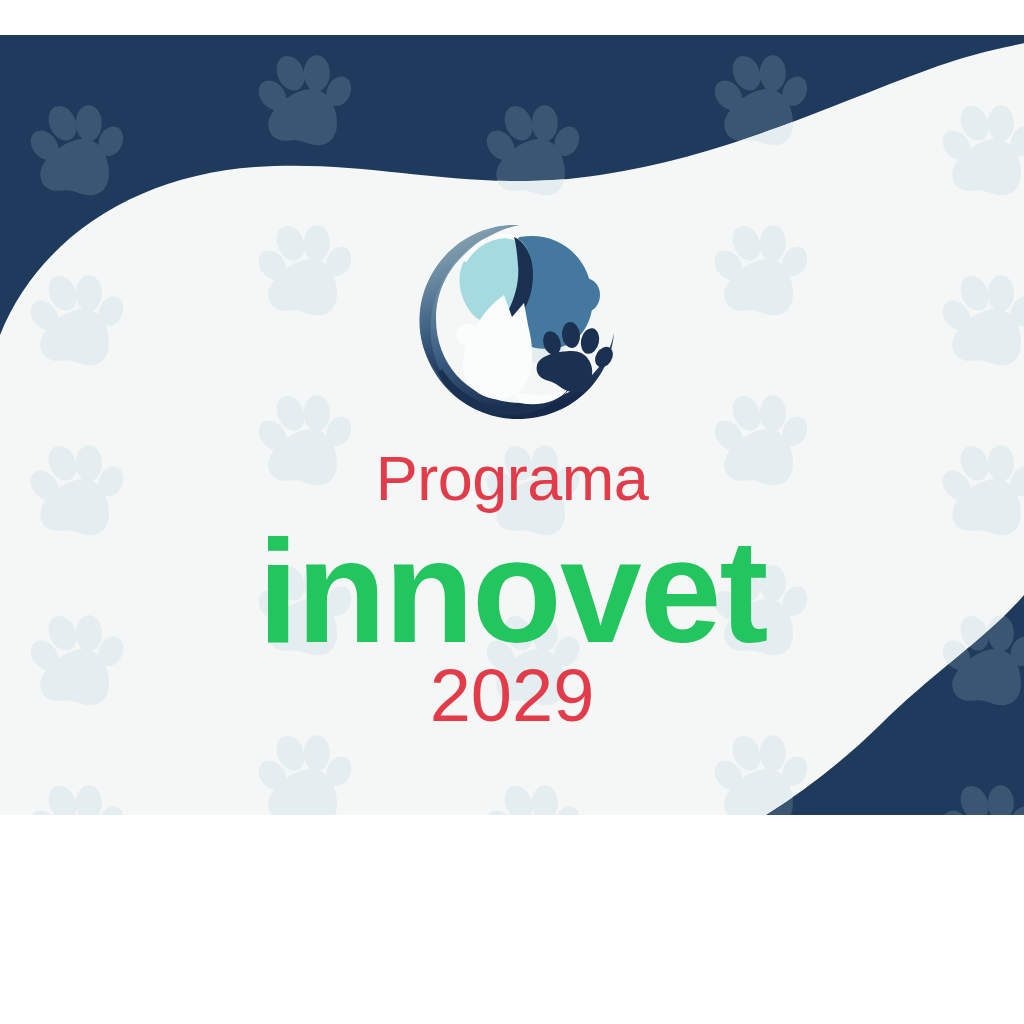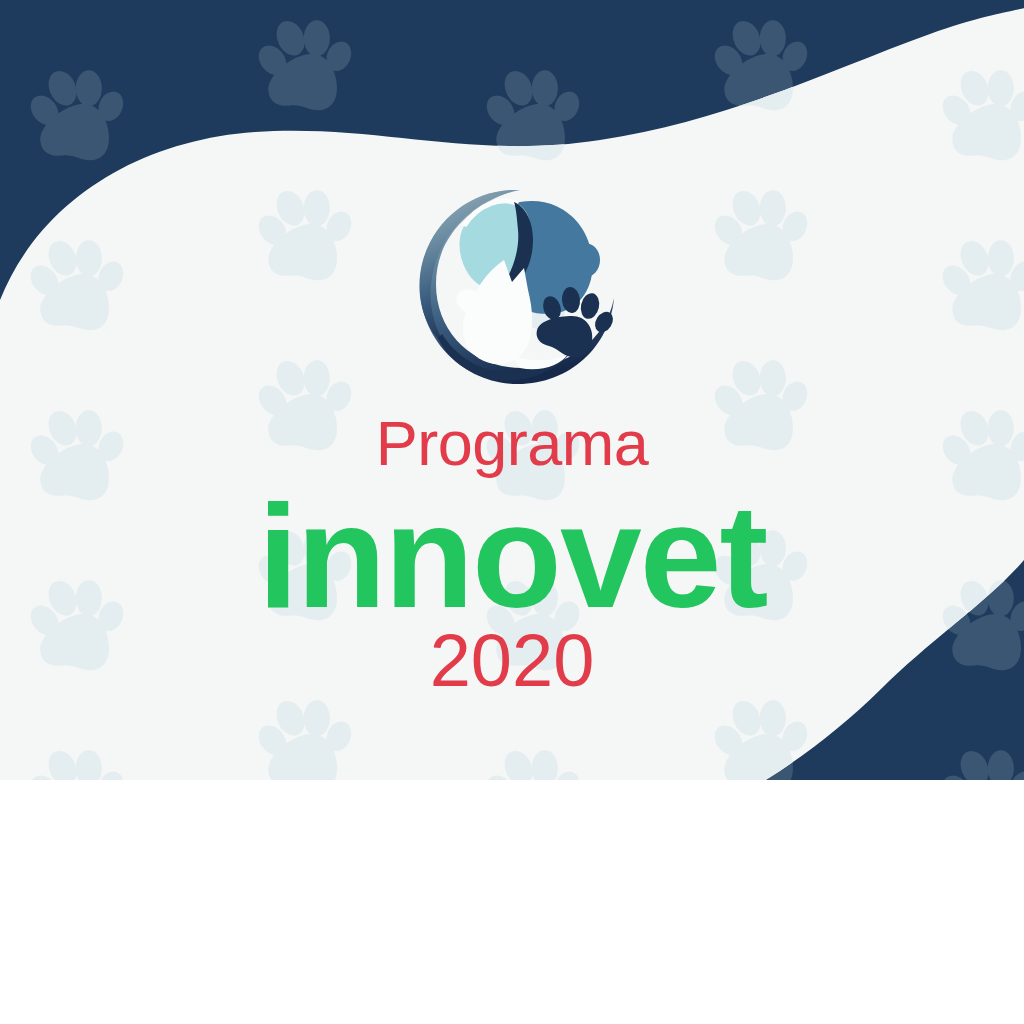--- a/index.html
+++ b/index.html
@@ -1,19 +1,20 @@
 <!DOCTYPE html>
 <html><head>
 <meta charset="utf-8">
 <style>
   html,body{margin:0;padding:0;background:#fff;}
   #stage{
     position:relative;width:1024px;height:780px;overflow:hidden;
     font-family:"Liberation Sans","DejaVu Sans",sans-serif;
     background:#1e3a5c;
+    margin-top:35px;
   }
   .layer{position:absolute;inset:0;}
   #bg-dark{background:#1e3a5c;}
   svg.full{position:absolute;left:0;top:0;width:1024px;height:1024px;display:block;}
 
   
   #content{
     position:absolute;left:0;top:0;width:1024px;height:1024px;
     display:flex;flex-direction:column;align-items:center;
     pointer-events:none;
@@ -252,17 +253,17 @@
                    C 148 162, 143 156, 145 148
                    C 148 138, 166 134, 180 134 Z"></path>
         </g>
       </svg>
     </div>
 
     <div class="txt" id="programa">Programa</div>
 
     <div class="txt" id="innovet">innovet</div>
 
-    <div class="txt" id="year">2020</div>
+    <div class="txt" id="year">2029</div>
 
 
   </div>
 </div>
 
 </body></html>

